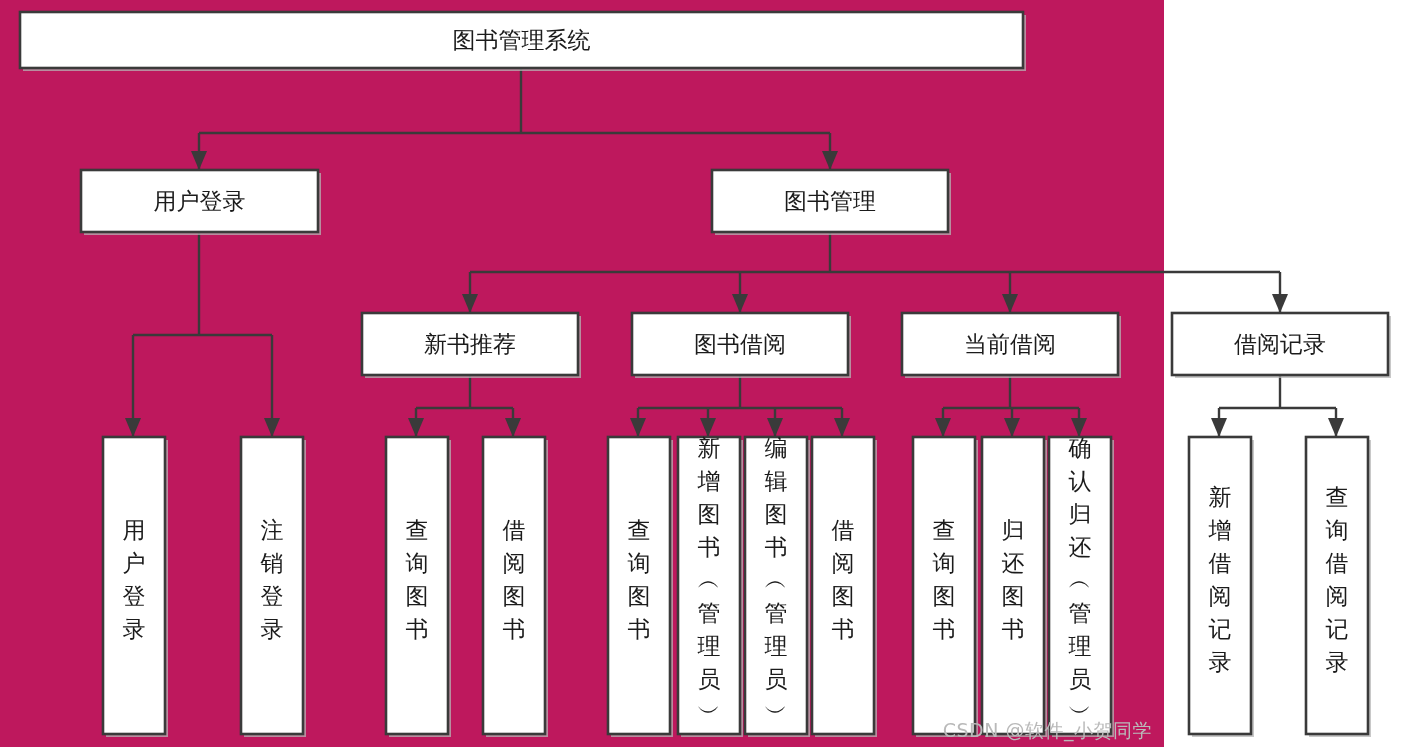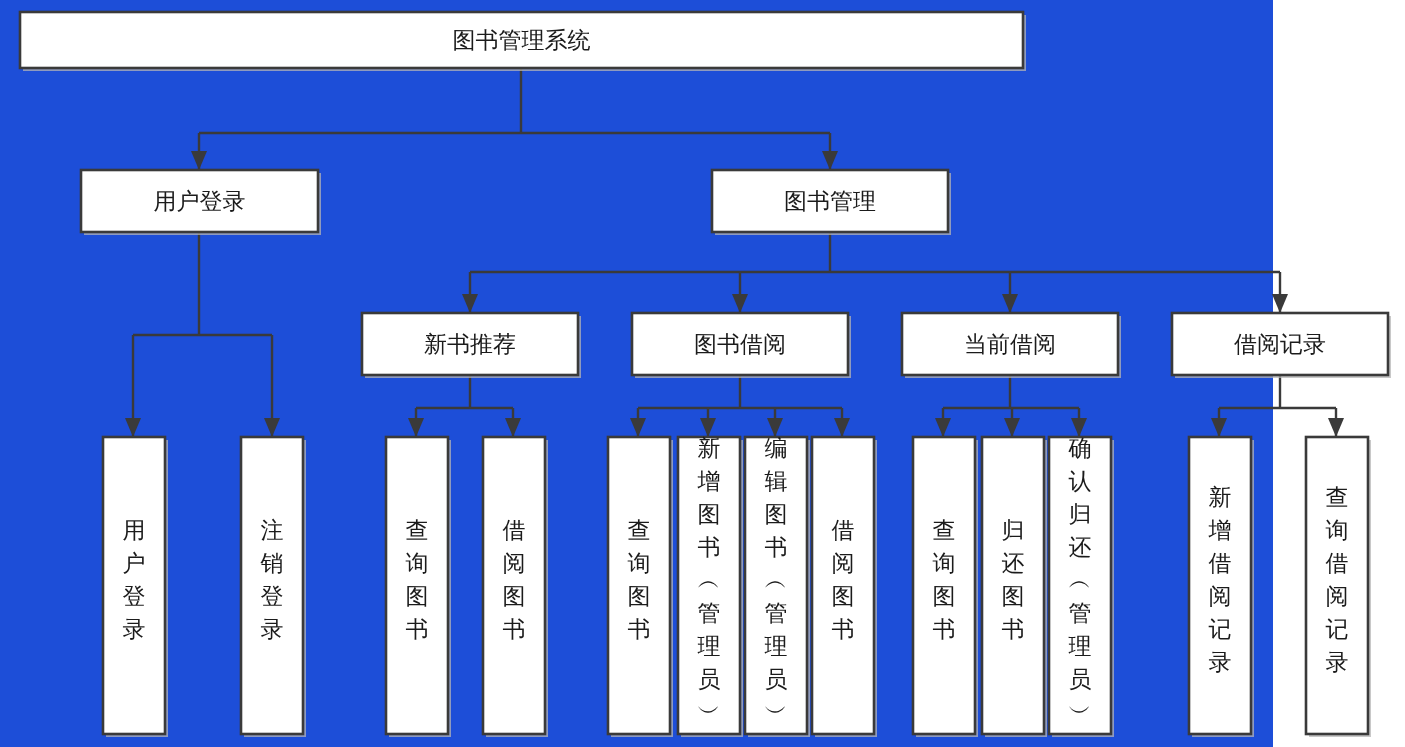--- a/index.html
+++ b/index.html
@@ -9,23 +9,23 @@
     background: #ffffff;
   }
   body {
     width: 1405px;
     height: 747px;
     overflow: hidden;
     font-family: "DejaVu Sans", "Liberation Sans", sans-serif;
   }
   #diagram-root {
     position: relative;
-    width: 1273px;
+    width: 1164px;
     height: 747px;
-    background: #1d4ed8;
+    background: #be185d;
   }
   svg.diagram-canvas {
     position: absolute;
     top: 0;
     left: 0;
     width: 1405px;
     height: 747px;
     display: block;
   }
   .node-box {
@@ -244,14 +244,15 @@
           <text class="node-label-v" x="1220" y="505"><tspan x="1220" dy="0">新</tspan><tspan x="1220" dy="33">增</tspan><tspan x="1220" dy="33">借</tspan><tspan x="1220" dy="33">阅</tspan><tspan x="1220" dy="33">记</tspan><tspan x="1220" dy="33">录</tspan></text>
         </g>
         <g>
           <rect class="node-box-shadow" x="1309" y="440" width="62" height="297"></rect>
           <rect class="node-box" x="1306" y="437" width="62" height="297"></rect>
           <text class="node-label-v" x="1337" y="505"><tspan x="1337" dy="0">查</tspan><tspan x="1337" dy="33">询</tspan><tspan x="1337" dy="33">借</tspan><tspan x="1337" dy="33">阅</tspan><tspan x="1337" dy="33">记</tspan><tspan x="1337" dy="33">录</tspan></text>
         </g>
       </g>
   </svg>
 
+  <div class="watermark-text">CSDN @软件_小贺同学</div>
 
 </div>
 
 </body></html>

